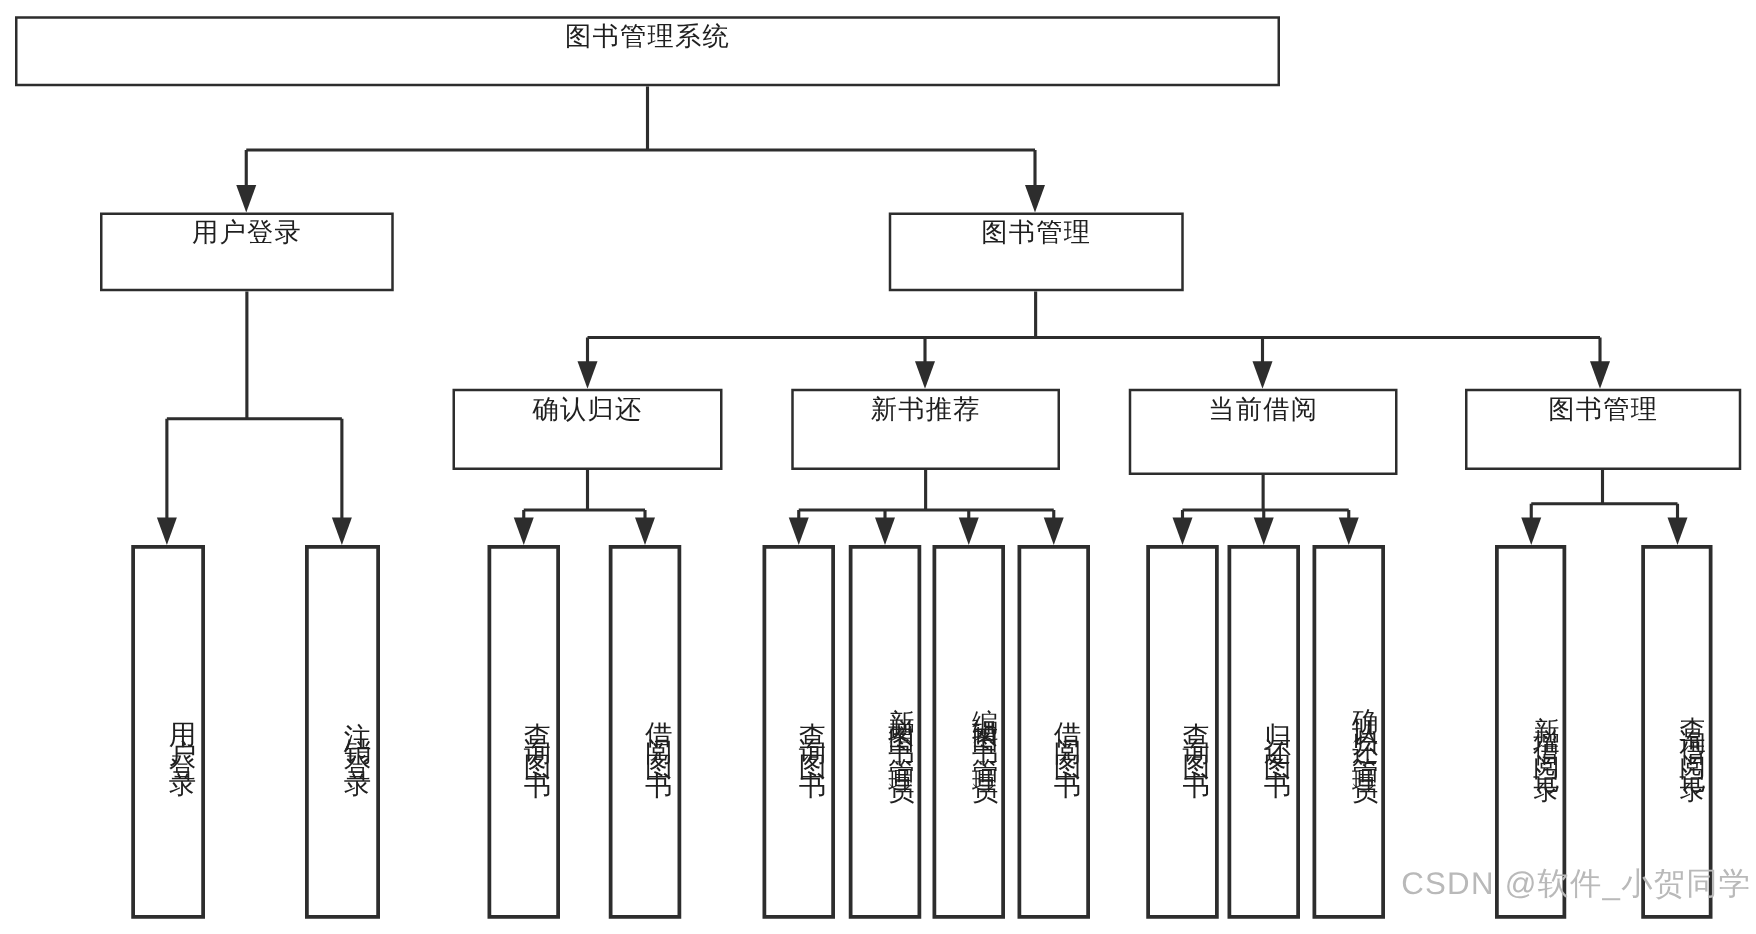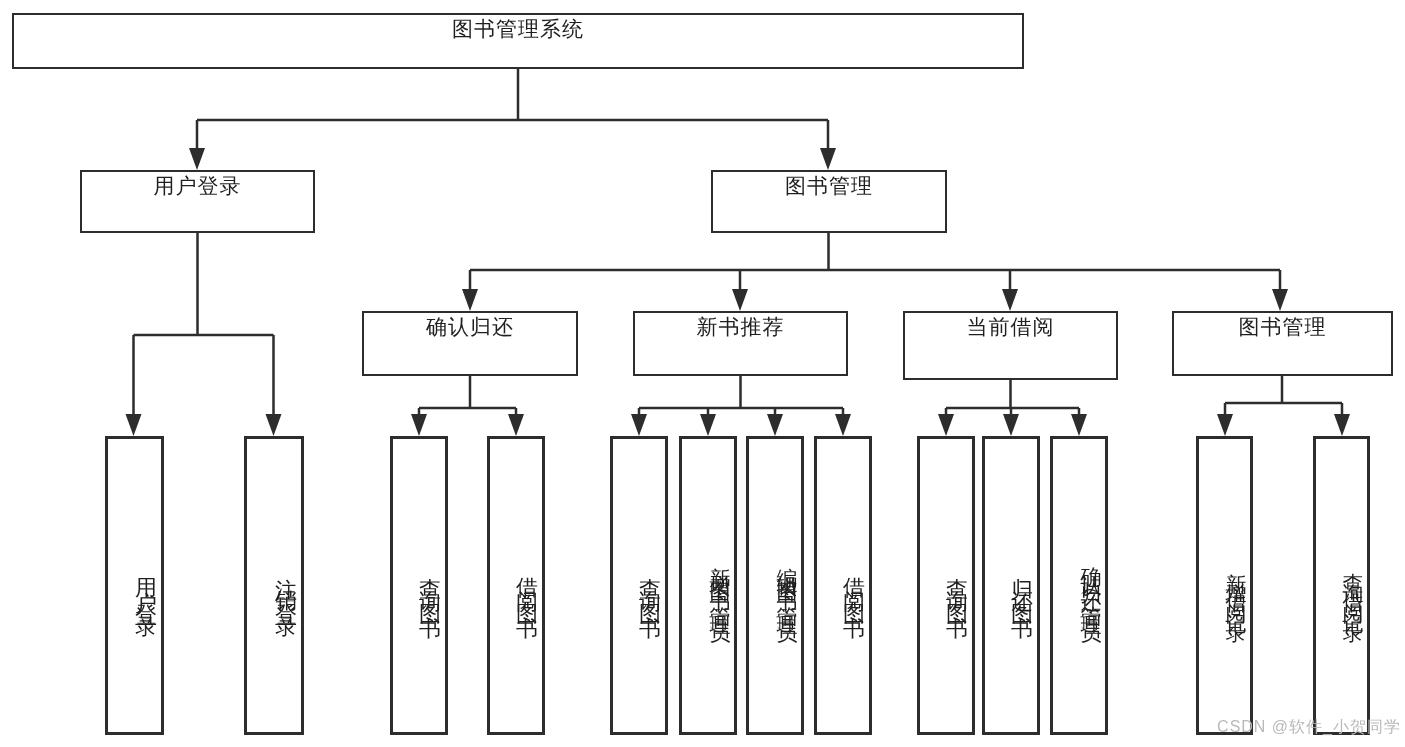--- a/index.html
+++ b/index.html
@@ -37,22 +37,22 @@
     writing-mode:vertical-rl;
     text-orientation:mixed;
     font-size:22px;
     letter-spacing:13px;
     white-space:nowrap;
   }
   .leaf.med{font-size:21px;letter-spacing:10px;}
   .leaf.tall{font-size:21px;letter-spacing:8px;}
   .watermark{
     position:absolute;
-    right:4px;top:717px;
-    font-size:16px;
+    right:4px;top:690px;
+    font-size:25px;
     letter-spacing:1px;
     color:var(--watermark-color);
     white-space:nowrap;
   }
 </style>
 </head>
 <body>
 
 <div class="canvas">
 

